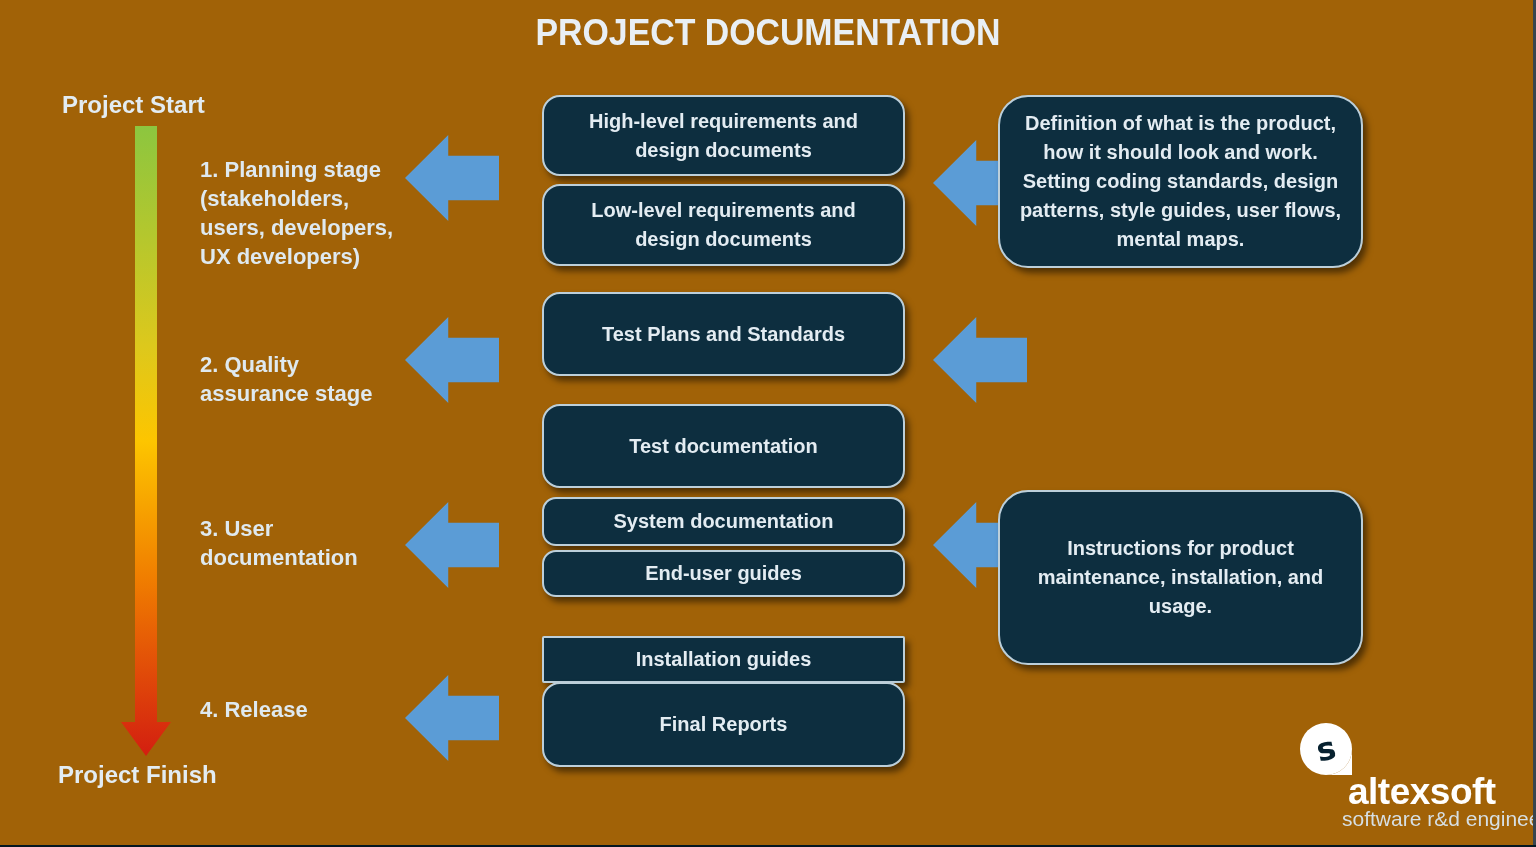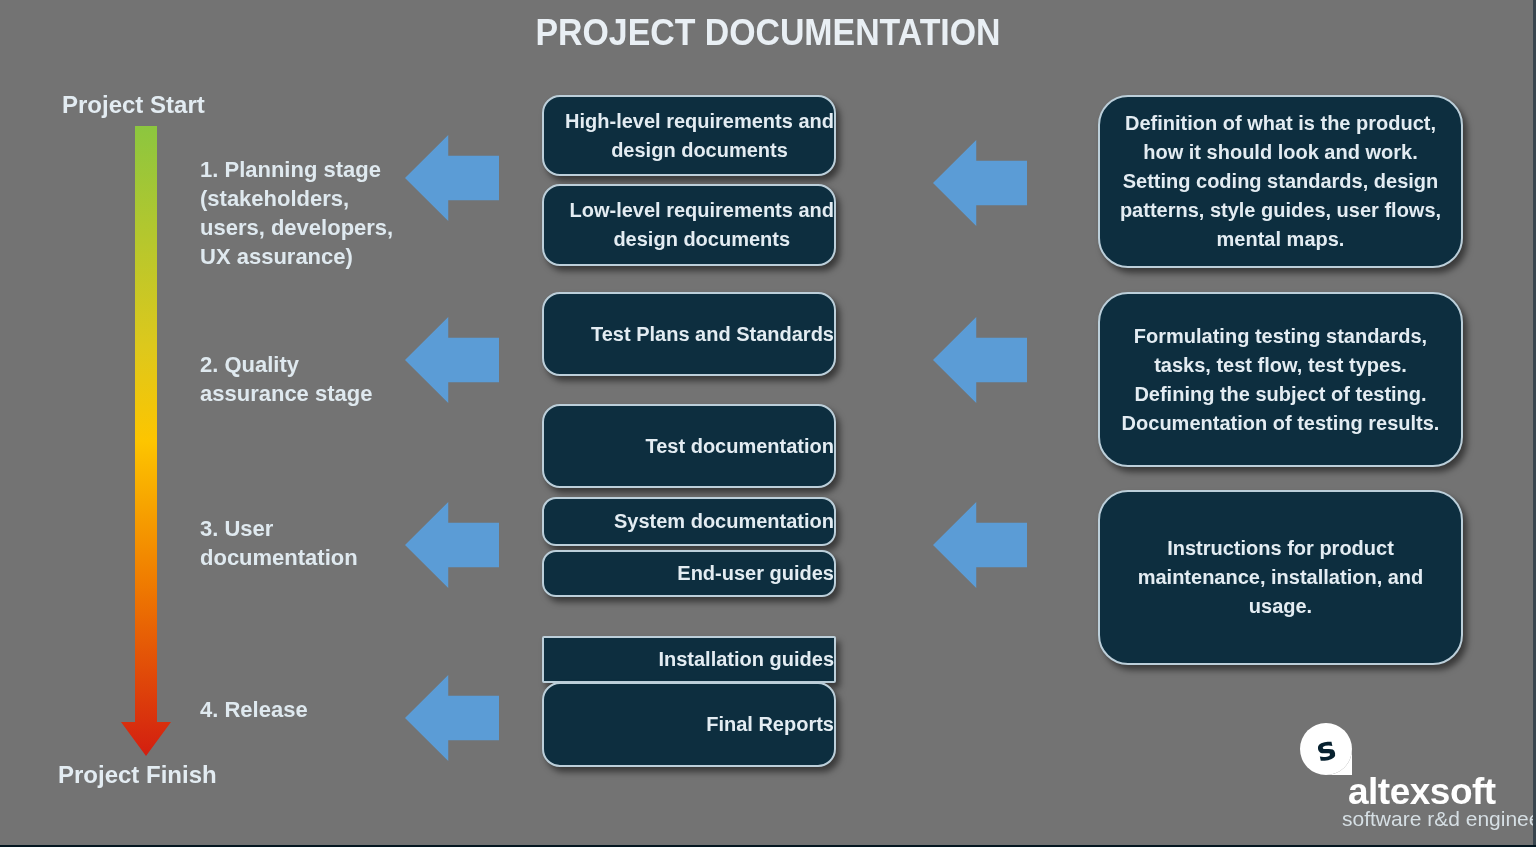--- a/index.html
+++ b/index.html
@@ -1,18 +1,18 @@
 <!DOCTYPE html>
 <html><head>
 <meta charset="utf-8">
 <style>
   html,body{margin:0;padding:0;background:#07212f;}
   .canvas{
     position:relative;width:1536px;height:847px;overflow:hidden;
-    background:#737373;color:#e3ecf2;
+    background:#a16207;color:#e3ecf2;
     font-family:"Liberation Sans","DejaVu Sans",sans-serif;
   }
   .page-title{
     position:absolute;left:0;top:12px;width:100%;margin:0;
     text-align:center;font-size:36px;font-weight:700;letter-spacing:0px;
     color:#e9eff4;transform:scaleX(.94);
   }
   .tl-label{
     position:absolute;font-size:24px;font-weight:700;color:#e3ecf2;white-space:nowrap;
   }
@@ -24,22 +24,22 @@
   .block-arrow{
     position:absolute;width:94px;height:86px;background:#5b9cd6;
     clip-path:polygon(0 50%,46% 0,46% 24%,100% 24%,100% 76%,46% 76%,46% 100%);
     filter:drop-shadow(3px 3px 2px rgba(0,0,0,.45));
   }
   .doc-box,.desc-box{
     position:absolute;box-sizing:border-box;background:#0d2e3f;
     border:2px solid #bccfda;display:flex;align-items:center;justify-content:center;
     box-shadow:4px 5px 6px rgba(0,0,0,.5);text-align:center;
   }
-  .doc-box{left:542px;width:294px;border-radius:18px;justify-content:flex-end;}
-  .desc-box{left:1098px;width:365px;border-radius:30px;}
+  .doc-box{left:542px;width:363px;border-radius:18px;}
+  .desc-box{left:998px;width:365px;border-radius:30px;}
   .box-text{font-size:20px;font-weight:700;line-height:29px;color:#e3ecf2;}
   .box-text span{display:block;white-space:nowrap;}
   .logo{position:absolute;left:1300px;top:723px;width:210px;}
   .logo-icon{position:absolute;left:0;top:0;width:52px;height:52px;}
   .logo-word{
     position:absolute;left:48px;top:48px;font-size:37px;font-weight:700;
     letter-spacing:-0.5px;color:#ffffff;white-space:nowrap;
   }
   .logo-tagline{
     position:absolute;left:42px;top:84px;font-size:21px;font-weight:400;
@@ -69,21 +69,21 @@
     </defs>
     <polygon points="14,0 36,0 36,596 50,596 25,630 0,596 14,596" fill="url(#tg)"></polygon>
   </svg>
 
   <div class="tl-label" style="left:58px;top:761px;">Project Finish</div>
 
   <div class="stage-label" style="left:200px;top:135px;margin-top:20px;">
     <span>1. Planning stage</span>
     <span>(stakeholders,</span>
     <span>users, developers,</span>
-    <span>UX assurance)</span>
+    <span>UX developers)</span>
   </div>
   <div class="stage-label" style="left:200px;top:350px;">
     <span>2. Quality</span>
     <span>assurance stage</span>
   </div>
   <div class="stage-label" style="left:200px;top:514px;">
     <span>3. User</span>
     <span>documentation</span>
   </div>
   <div class="stage-label" style="left:200px;top:695px;">
@@ -144,28 +144,20 @@
 
   <div class="desc-box" style="top:95px;height:173px;">
     <div class="box-text">
       <span>Definition of what is the product,</span>
       <span>how it should look and work.</span>
       <span>Setting coding standards, design</span>
       <span>patterns, style guides, user flows,</span>
       <span>mental maps.</span>
     </div>
   </div>
-  <div class="desc-box" style="top:292px;height:175px;">
-    <div class="box-text">
-      <span>Formulating testing standards,</span>
-      <span>tasks, test flow, test types.</span>
-      <span>Defining the subject of testing.</span>
-      <span>Documentation of testing results.</span>
-    </div>
-  </div>
   <div class="desc-box" style="top:490px;height:175px;">
     <div class="box-text">
       <span>Instructions for product</span>
       <span>maintenance, installation, and</span>
       <span>usage.</span>
     </div>
   </div>
 
   <div class="logo">
     <svg class="logo-icon" viewBox="0 0 52 52">

